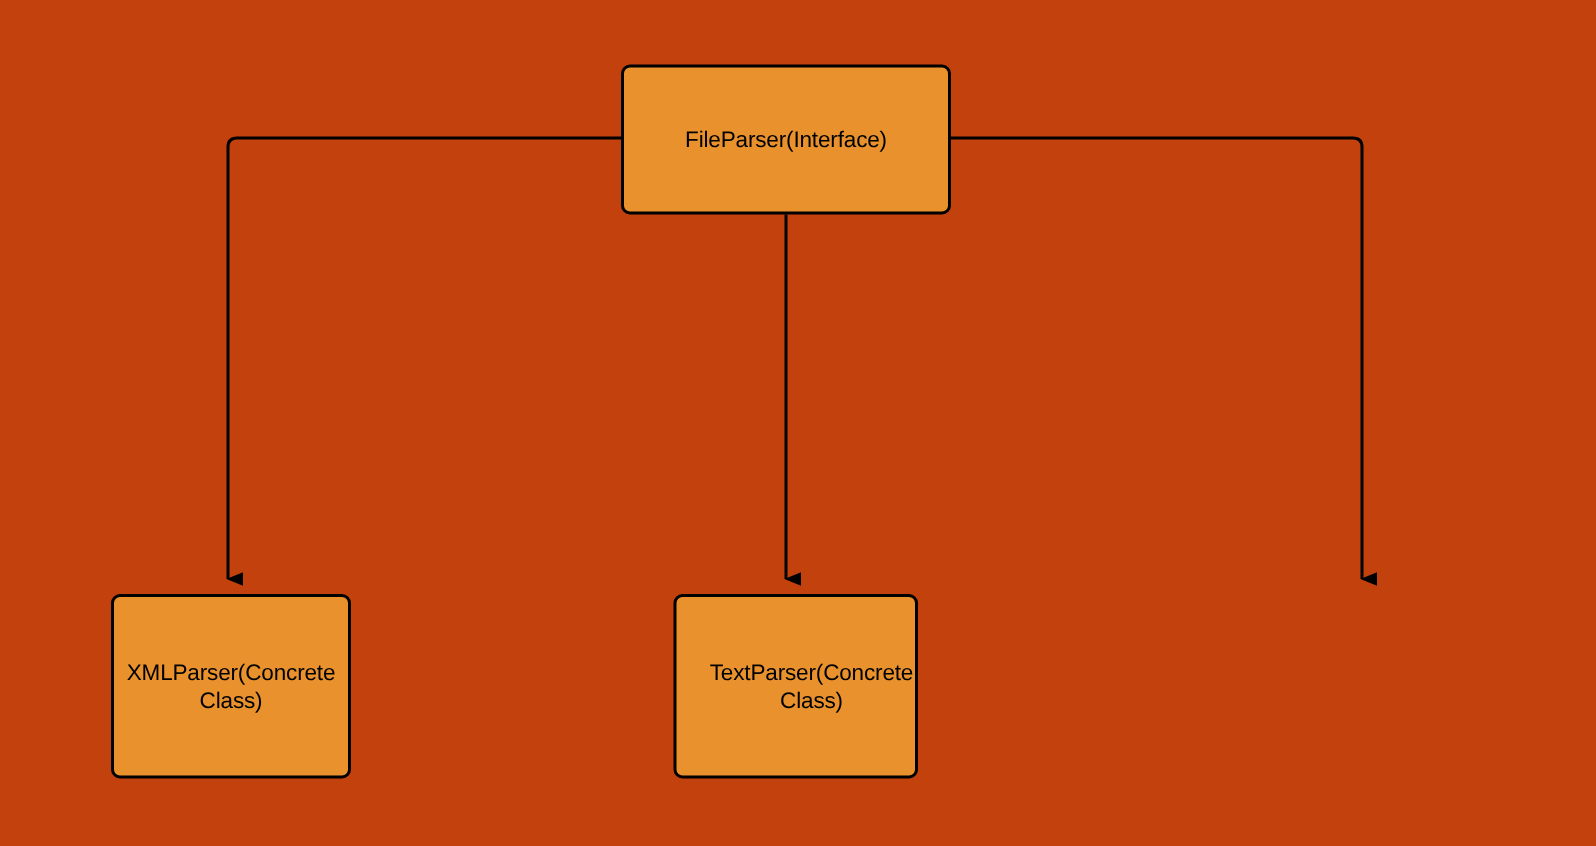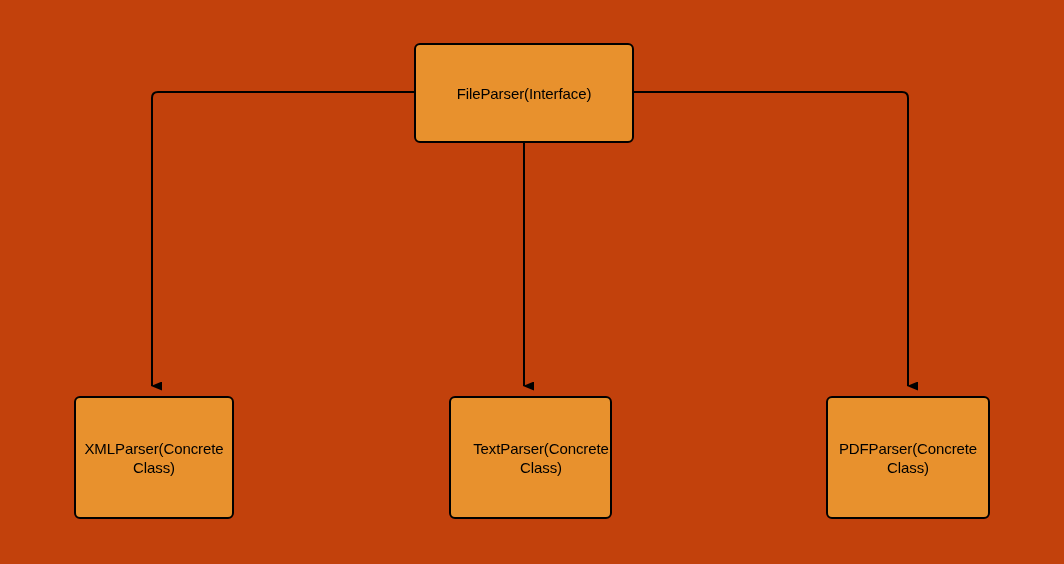--- a/index.html
+++ b/index.html
@@ -102,17 +102,14 @@
   </div>
 
   <div class="node" id="node-xmlparser">
     <span class="node-label wrap">XMLParser(Concrete Class)</span>
   </div>
 
   <div class="node" id="node-textparser">
     <span class="node-label wrap">TextParser(Concrete Class)</span>
   </div>
 
-  <div class="node" id="node-pdfparser">
-    <span class="node-label wrap">PDFParser(Concrete Class)</span>
-  </div>
 
 </div>
 
 </body></html>

